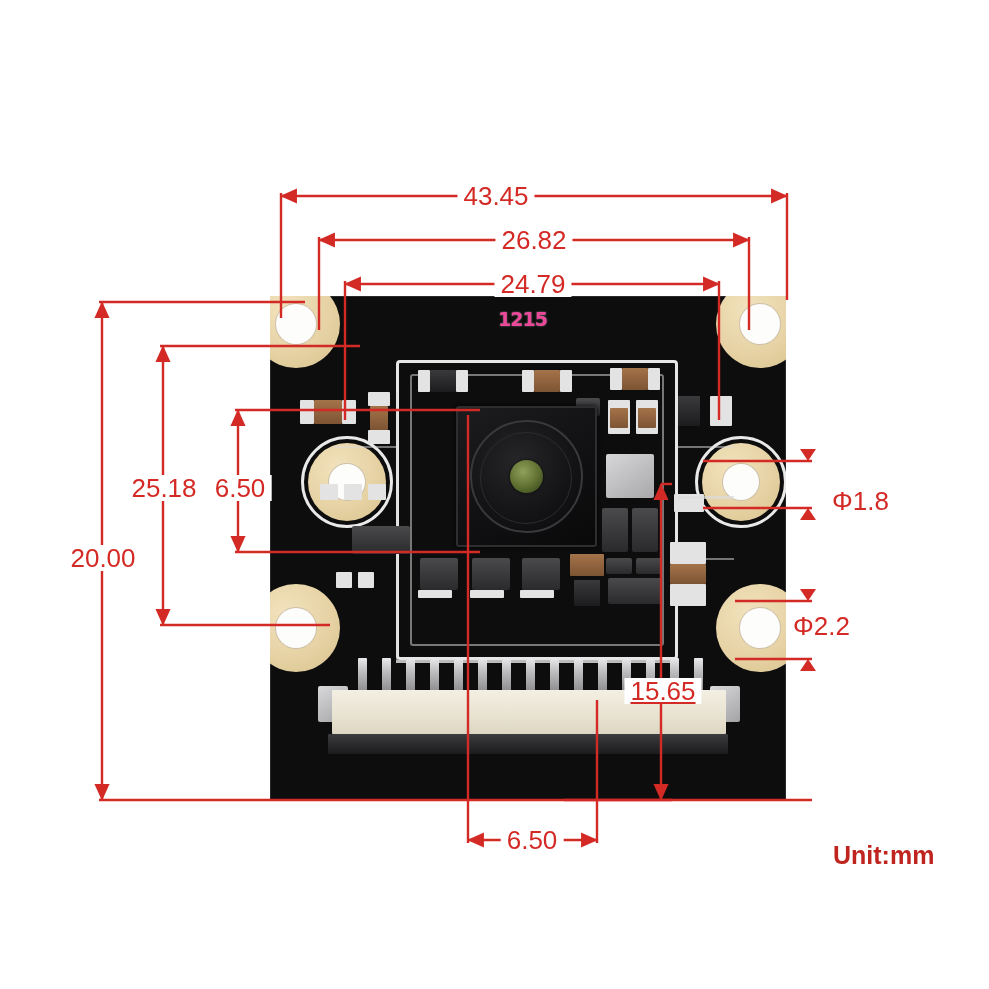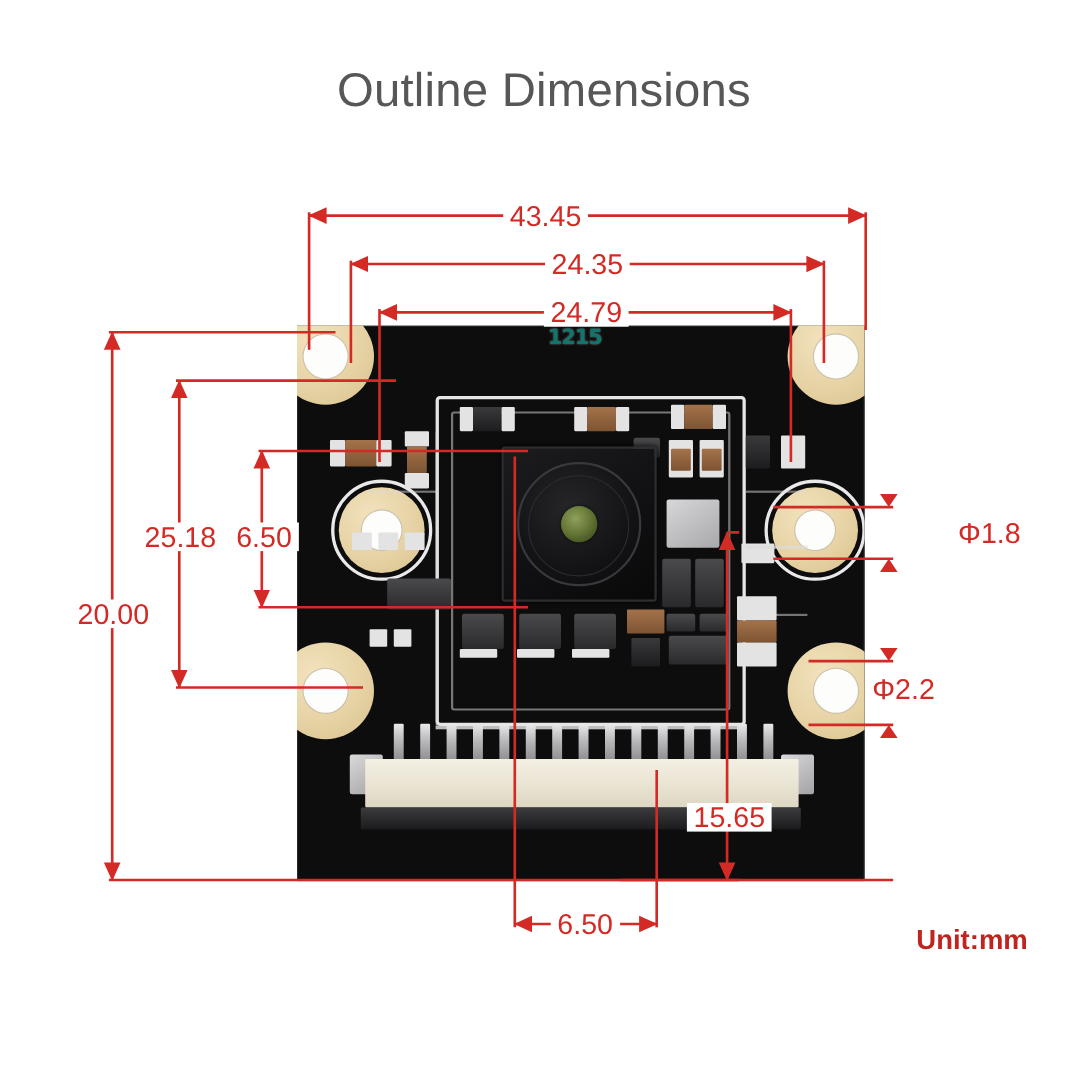--- a/index.html
+++ b/index.html
@@ -57,22 +57,22 @@
   
   .silk-frame{
     position:absolute;left:126px;top:64px;width:282px;height:300px;
     border:3px solid #e6e6e6;border-radius:4px;box-sizing:border-box;
   }
   .silk-frame2{
     position:absolute;left:140px;top:78px;width:254px;height:272px;
     border:2px solid #cfcfcf;border-radius:3px;box-sizing:border-box;opacity:.55;
   }
   .silk-text{
-    position:absolute;left:228px;top:0;
-    color:#0f766e;font-size:19px;font-weight:700;letter-spacing:-1px;
+    position:absolute;left:228px;top:12px;
+    color:#ec4899;font-size:19px;font-weight:700;letter-spacing:-1px;
     font-family:"DejaVu Sans",sans-serif;
     text-shadow:0 0 2px rgba(255,255,255,.45);
   }
 
   
   .cam{
     position:absolute;left:186px;top:110px;width:141px;height:141px;
     background:linear-gradient(150deg,#1c1c1e 0%,#121214 48%,#09090a 100%);
     border:2px solid #2e2e31;box-sizing:border-box;border-radius:3px;
     box-shadow:0 0 4px rgba(0,0,0,.9);
@@ -138,21 +138,20 @@
   .unit{
     position:absolute;color:#c0241f;font-size:25px;font-weight:700;
     left:833px;top:841px;
   }
 </style>
 </head>
 <body>
 
 <div id="stage">
 
-  <div class="title">Outline Dimensions</div>
 
   <div class="board">
     <div class="board-edge"></div>
 
     <div class="pad corner tl">
         <div class="drill"></div>
       </div>
     <div class="pad corner tr">
         <div class="drill"></div>
       </div>
@@ -325,33 +324,33 @@
       <line x1="468" y1="415" x2="468" y2="843"></line>
       <line x1="597" y1="700" x2="597" y2="843"></line>
       <line x1="468" y1="840" x2="597" y2="840" marker-start="url(#ar-s)" marker-end="url(#ar-e)"></line>
 
       <line x1="320" y1="800" x2="812" y2="800"></line>
     </g>
   </svg>
 
   <div class="dlabel" style="left:496px;top:183px;transform:translateX(-50%);">43.45</div>
 
-  <div class="dlabel" style="left:534px;top:227px;transform:translateX(-50%);">24.35</div>
+  <div class="dlabel" style="left:534px;top:227px;transform:translateX(-50%);">26.82</div>
 
   <div class="dlabel" style="left:533px;top:271px;transform:translateX(-50%);">24.79</div>
 
   <div class="dlabel" style="left:103px;top:545px;transform:translateX(-50%);">20.00</div>
 
   <div class="dlabel" style="left:164px;top:475px;transform:translateX(-50%);">25.18</div>
 
   <div class="dlabel" style="left:240px;top:475px;transform:translateX(-50%);">6.50</div>
 
-  <div class="dlabel nobg" style="left:826px;top:472px;margin-left:39px;">Φ1.8</div>
+  <div class="dlabel nobg" style="left:826px;top:488px;">Φ1.8</div>
 
   <div class="dlabel nobg" style="left:787px;top:613px;">Φ2.2</div>
 
-  <div class="dlabel" style="left:663px;top:730px;transform:translateX(-50%);">15.65</div>
+  <div class="dlabel" style="left:663px;top:678px;transform:translateX(-50%);text-decoration:underline;">15.65</div>
 
   <div class="dlabel" style="left:532px;top:827px;transform:translateX(-50%);">6.50</div>
 
   <div class="unit">Unit:mm</div>
 
 </div>
 
 </body></html>

